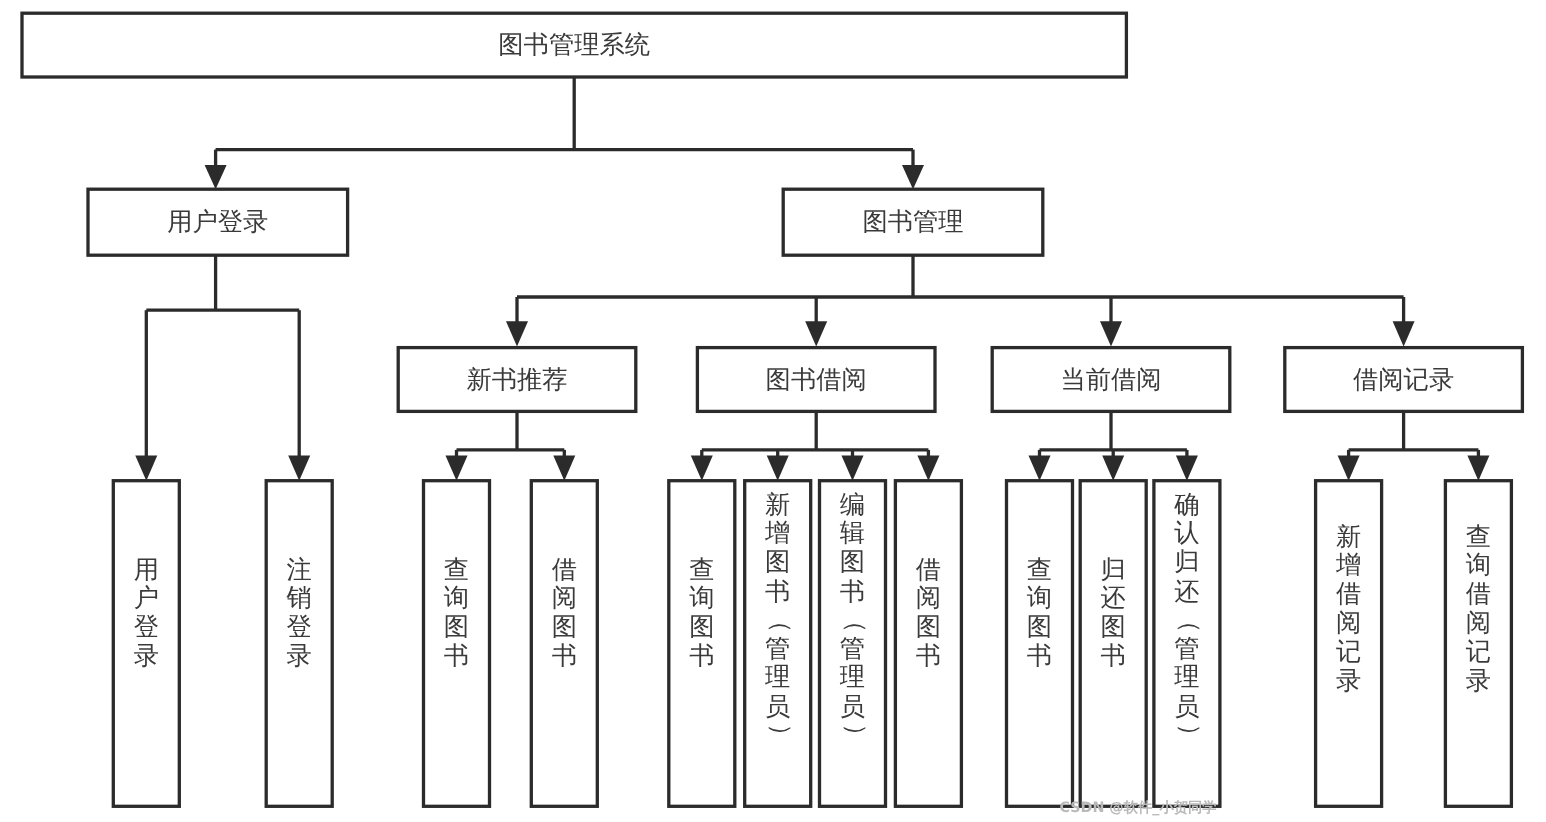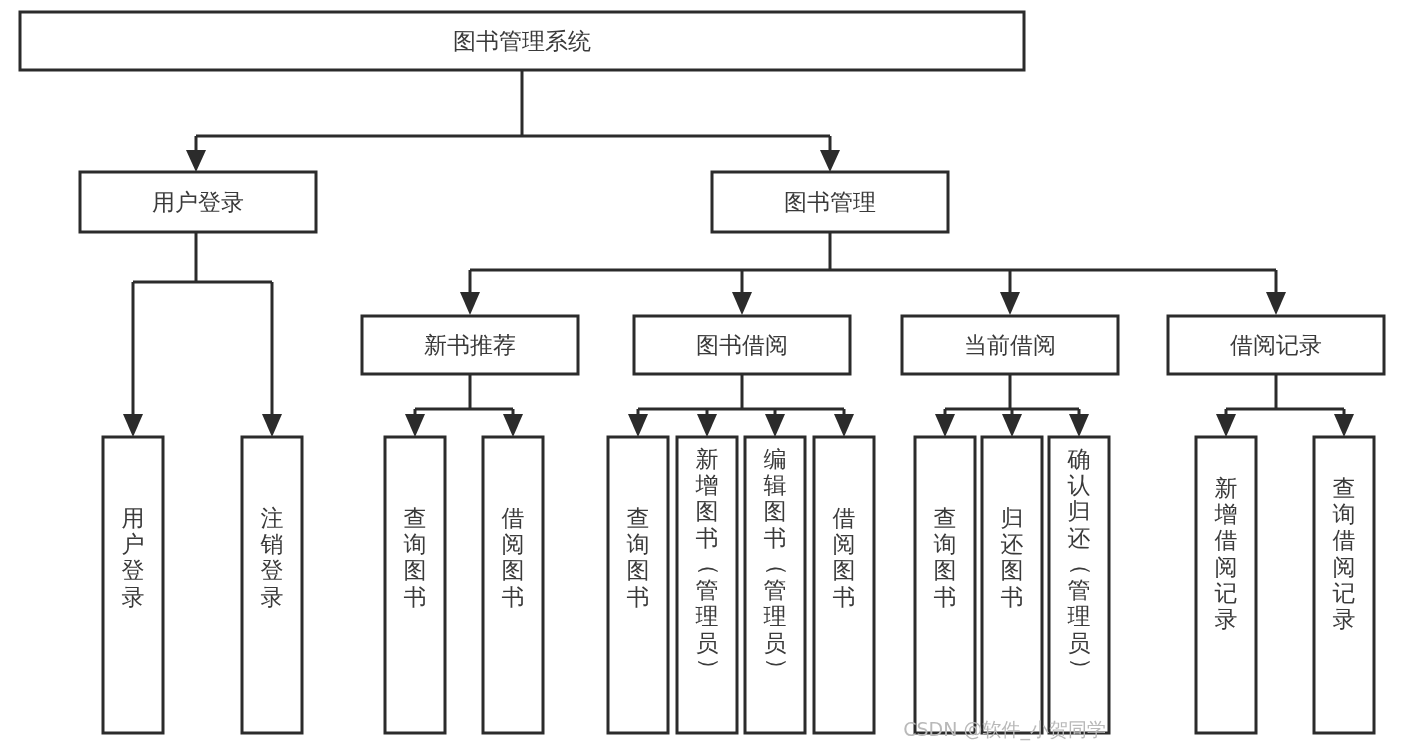--- a/index.html
+++ b/index.html
@@ -72,24 +72,25 @@
     transform: rotate(90deg);
     transform-origin: center center;
     line-height: 1;
     height: 1.14em;
   }
   .watermark {
     position: absolute;
     right: 8px;
     bottom: 4px;
     font-family: "DejaVu Sans", "Liberation Sans", sans-serif;
-    font-size: 19px;
+    font-size: 13px;
     color: #b9b9b9;
     white-space: nowrap;
     pointer-events: none;
+    font-weight: bold;
   }
 </style>
 </head>
 <body>
 
 <div id="diagram-root">
 
   <svg class="diagram-canvas" viewBox="0 0 1405 747" xmlns="http://www.w3.org/2000/svg">
 
     <defs></defs>

